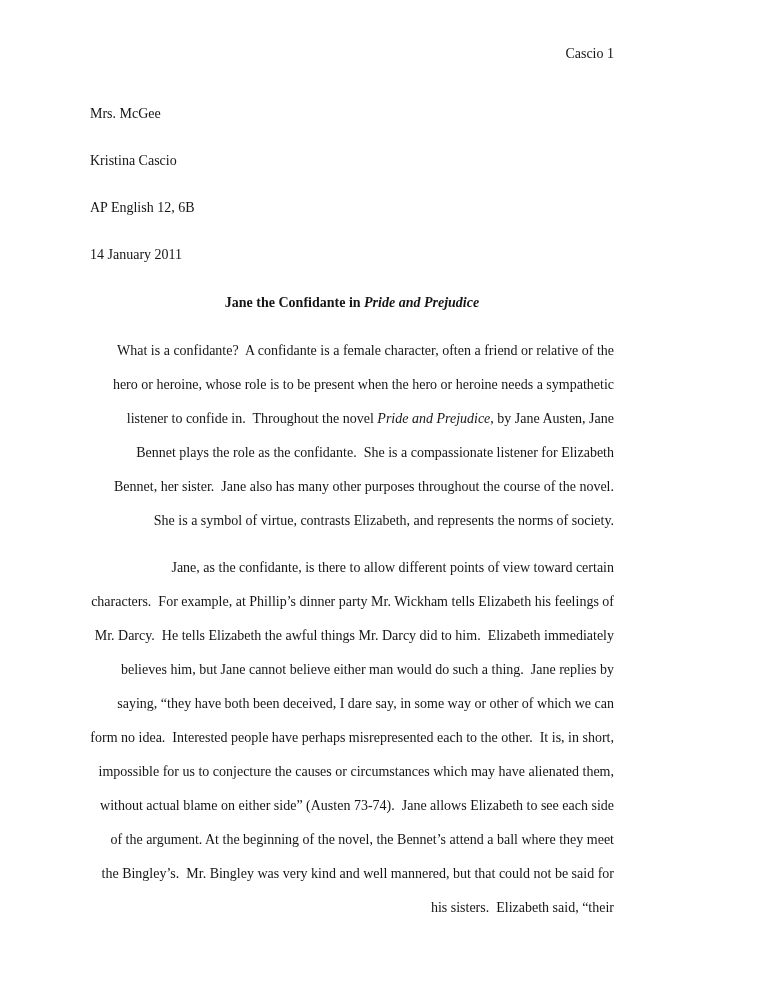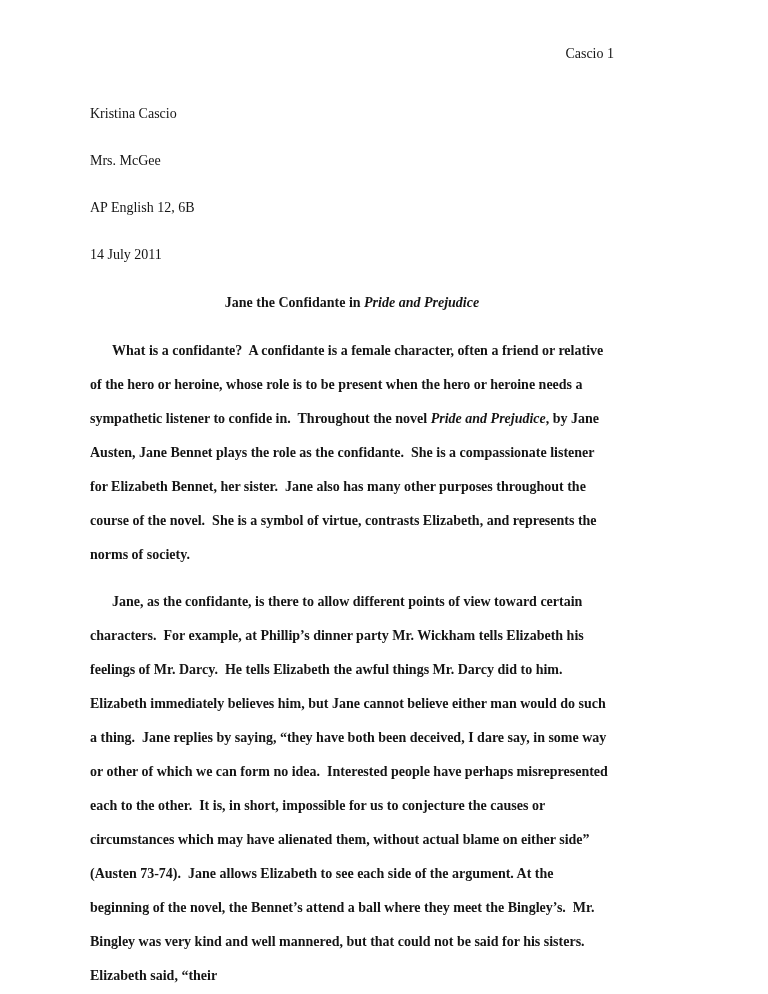--- a/index.html
+++ b/index.html
@@ -38,38 +38,37 @@
     font-weight: bold;
     text-align: center;
     margin: 8px 0 14px 0;
     line-height: 34px;
     white-space: pre-wrap;
   }
   .body-para {
     margin: 0 0 13px 0;
     line-height: 34px;
     text-indent: 22px;
-    text-align: left;
+    text-align: right;
     white-space: pre-wrap;
-    font-weight: bold;
   }
   em { font-style: italic; }
 </style>
 </head>
 <body>
 
 <div class="page">
 
   <div class="page-number">Cascio 1</div>
 
   <div class="mla-heading">
+    <p>Mrs. McGee</p>
     <p>Kristina Cascio</p>
-    <p>Mrs. McGee</p>
     <p>AP English 12, 6B</p>
-    <p>14 July 2011</p>
+    <p>14 January 2011</p>
   </div>
 
   <h1 class="essay-title"><span>Jane the Confidante in </span><em>Pride and Prejudice</em></h1>
 
   <p class="body-para"><span>What is a confidante?  A confidante is a female character, often a friend or relative of the hero or heroine, whose role is to be present when the hero or heroine needs a sympathetic listener to confide in.  Throughout the novel </span><em>Pride and Prejudice</em><span>, by Jane Austen, Jane Bennet plays the role as the confidante.  She is a compassionate listener for Elizabeth Bennet, her sister.  Jane also has many other purposes throughout the course of the novel.  She is a symbol of virtue, contrasts Elizabeth, and represents the norms of society.</span></p>
 
   <p class="body-para"><span>Jane, as the confidante, is there to allow different points of view toward certain characters.  For example, at Phillip’s dinner party Mr. Wickham tells Elizabeth his feelings of Mr. Darcy.  He tells Elizabeth the awful things Mr. Darcy did to him.  Elizabeth immediately believes him, but Jane cannot believe either man would do such a thing.  Jane replies by saying, “they have both been deceived, I dare say, in some way or other of which we can form no idea.  Interested people have perhaps misrepresented each to the other.  It is, in short, impossible for us to conjecture the causes or circumstances which may have alienated them, without actual blame on either side” (Austen 73-74).  Jane allows Elizabeth to see each side of the argument. At the beginning of the novel, the Bennet’s attend a ball where they meet the Bingley’s.  Mr. Bingley was very kind and well mannered, but that could not be said for his sisters.  Elizabeth said, “their</span></p>
 
 </div>
 

